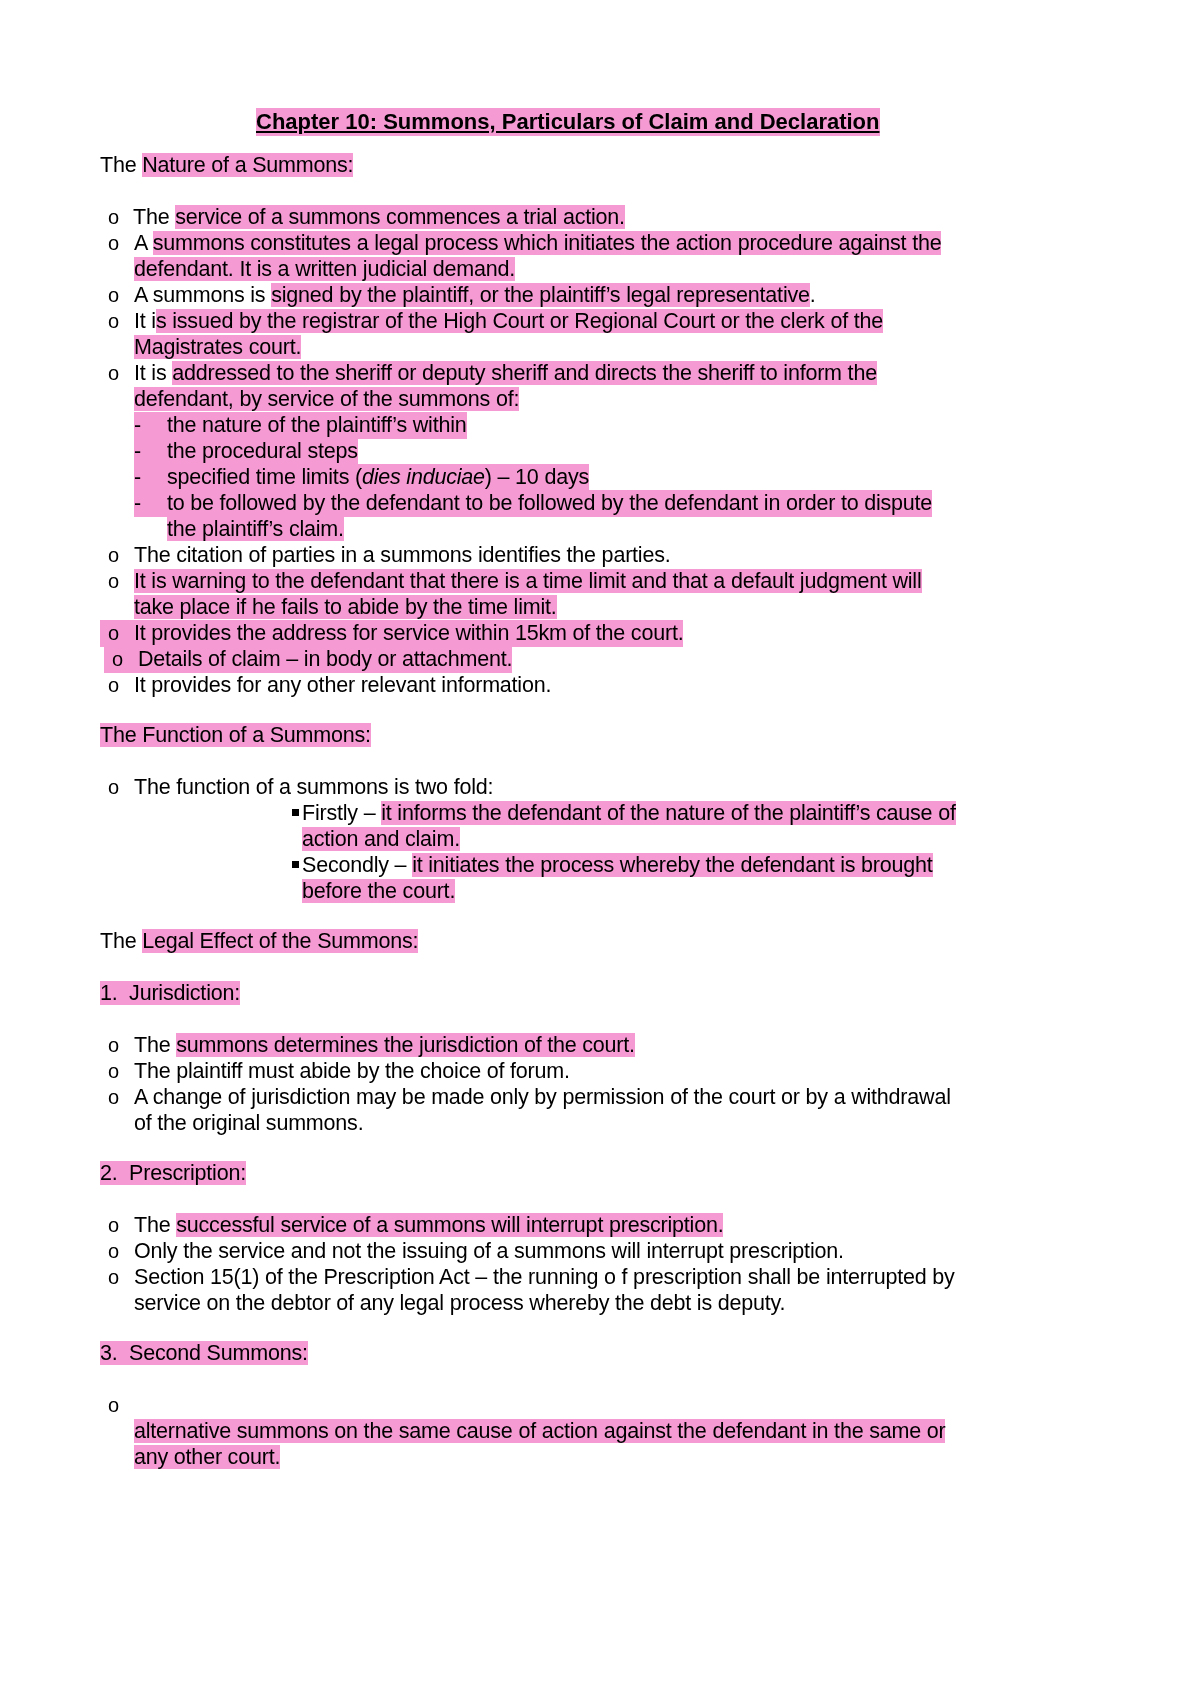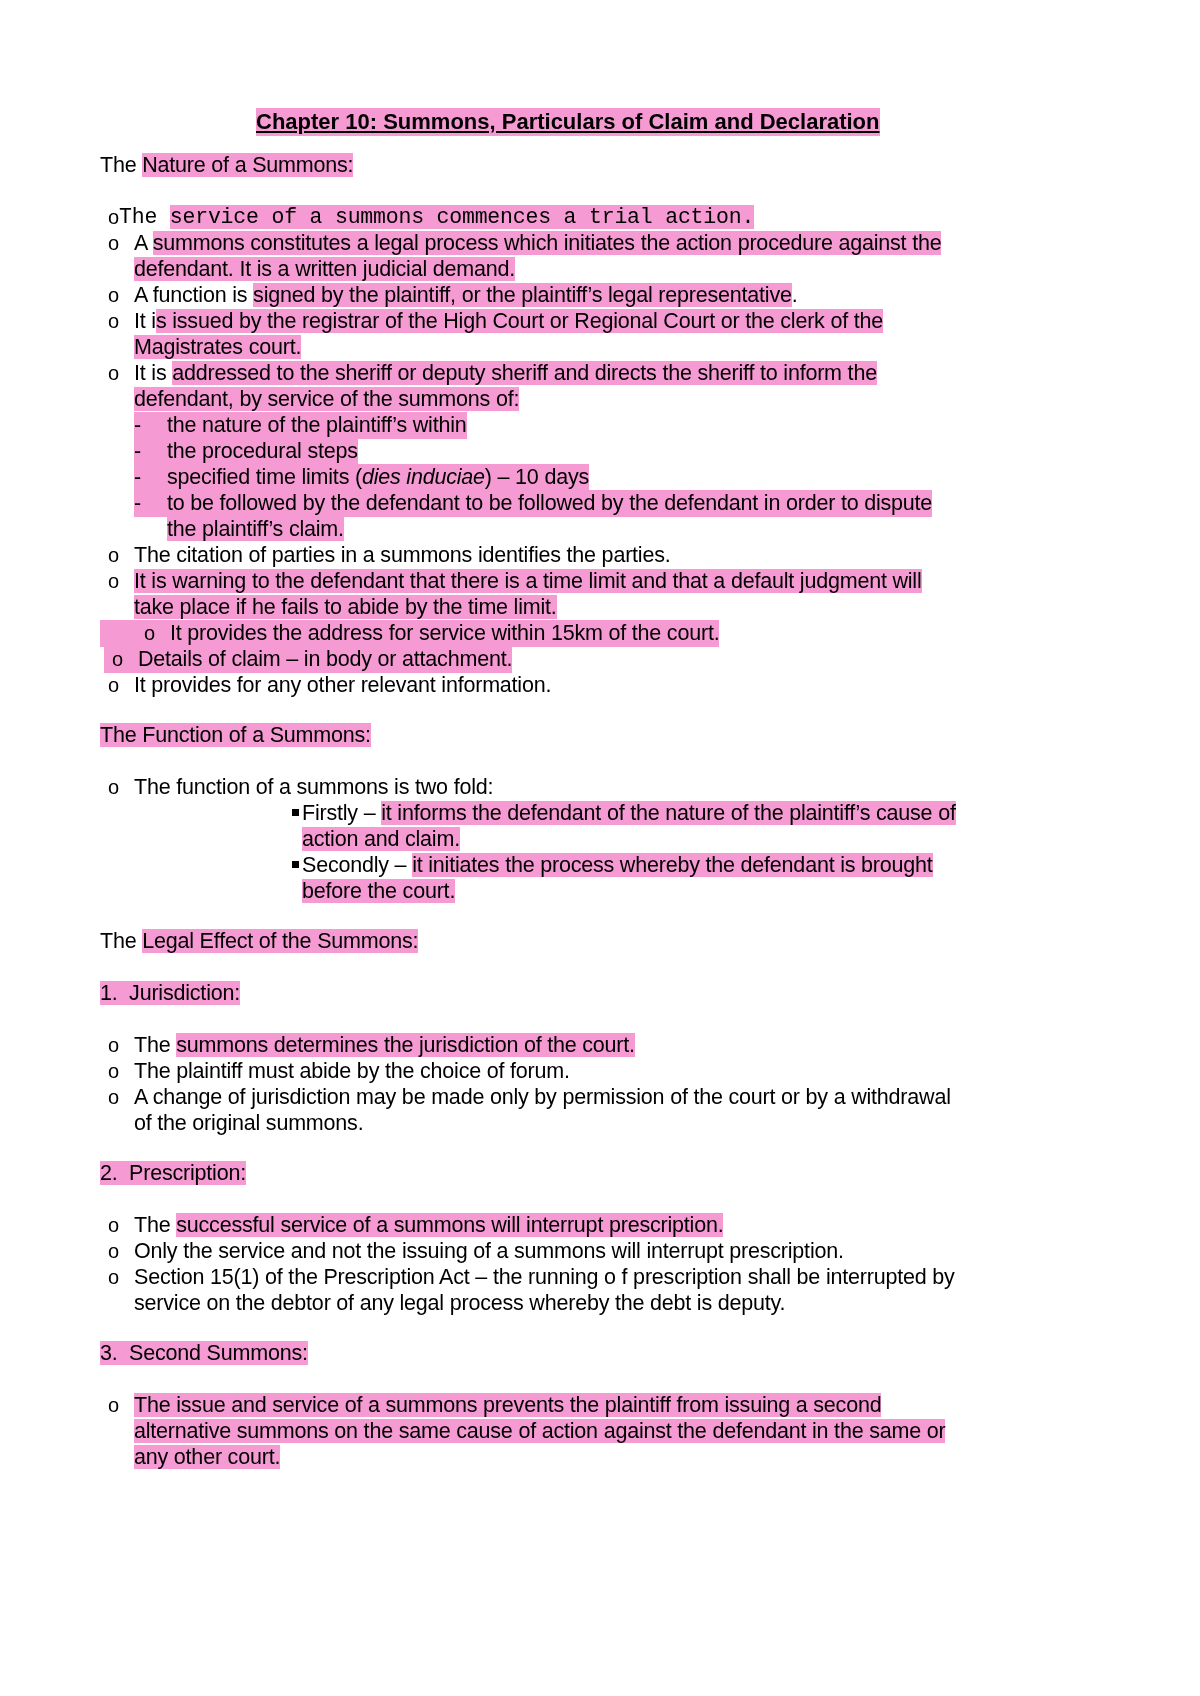--- a/index.html
+++ b/index.html
@@ -16,28 +16,28 @@
 </head>
 <body>
 
 <div class="page">
 
   <div class="title hl">Chapter 10: Summons, Particulars of Claim and Declaration</div>
 
   <div class="line" style="top:152px;left:100px;"><span>The </span><span class="hl">Nature of a Summons:</span></div>
 
   <div class="bullet" style="top:204px;">o</div>
-  <div class="line" style="top:204px;left:119px;font-family:Liberation Mono, monospace;"><span>The </span><span class="hl">service of a summons commences a trial action.</span></div>
+  <div class="line" style="top:204px;left:133px;"><span>The </span><span class="hl">service of a summons commences a trial action.</span></div>
 
   <div class="bullet" style="top:230px;">o</div>
   <div class="line" style="top:230px;left:134px;"><span>A </span><span class="hl">summons constitutes a legal process which initiates the action procedure against the</span></div>
   <div class="line" style="top:256px;left:134px;"><span class="hl">defendant. It is a written judicial demand.</span></div>
 
   <div class="bullet" style="top:282px;">o</div>
-  <div class="line" style="top:282px;left:134px;"><span>A function is </span><span class="hl">signed by the plaintiff, or the plaintiff’s legal representative</span><span>.</span></div>
+  <div class="line" style="top:282px;left:134px;"><span>A summons is </span><span class="hl">signed by the plaintiff, or the plaintiff’s legal representative</span><span>.</span></div>
 
   <div class="bullet" style="top:308px;">o</div>
   <div class="line" style="top:308px;left:134px;"><span>It i</span><span class="hl">s issued by the registrar of the High Court or Regional Court or the clerk of the</span></div>
   <div class="line" style="top:334px;left:134px;"><span class="hl">Magistrates court. </span></div>
 
   <div class="bullet" style="top:360px;">o</div>
   <div class="line" style="top:360px;left:134px;"><span>It is </span><span class="hl">addressed to the sheriff or deputy sheriff and directs the sheriff to inform the</span></div>
   <div class="line" style="top:386px;left:134px;"><span class="hl">defendant, by service of the summons of:</span></div>
 
   <div class="line hl" style="top:412px;left:134px;"><span style="display:inline-block;width:33px;">-</span><span>the nature of the plaintiff’s within</span></div>
@@ -46,21 +46,21 @@
   <div class="line hl" style="top:490px;left:134px;"><span style="display:inline-block;width:33px;">-</span><span>to be followed by the defendant to be followed by the defendant in order to dispute</span></div>
   <div class="line" style="top:516px;left:167px;"><span class="hl">the plaintiff’s claim. </span></div>
 
   <div class="bullet" style="top:542px;">o</div>
   <div class="line" style="top:542px;left:134px;"><span>The citation of parties in a summons identifies the parties.</span></div>
 
   <div class="bullet" style="top:568px;">o</div>
   <div class="line" style="top:568px;left:134px;"><span class="hl">It is warning to the defendant that there is a time limit and that a default judgment will</span></div>
   <div class="line" style="top:594px;left:134px;"><span class="hl">take place if he fails to abide by the time limit.</span></div>
 
-  <div class="line hl" style="top:620px;left:100px;padding-left:36px;"><span style="display:inline-block;width:34px;padding-left:8px;box-sizing:border-box;font-size:20px;">o</span><span>It provides the address for service within 15km of the court.</span></div>
+  <div class="line hl" style="top:620px;left:100px;"><span style="display:inline-block;width:34px;padding-left:8px;box-sizing:border-box;font-size:20px;">o</span><span>It provides the address for service within 15km of the court.</span></div>
 
   <div class="line hl" style="top:646px;left:104px;"><span style="display:inline-block;width:34px;padding-left:8px;box-sizing:border-box;font-size:20px;">o</span><span>Details of claim – in body or attachment.</span></div>
 
   <div class="bullet" style="top:672px;">o</div>
   <div class="line" style="top:672px;left:134px;"><span>It provides for any other relevant information.</span></div>
 
   <div class="line" style="top:722px;left:100px;"><span class="hl">The Function of a Summons:</span></div>
 
   <div class="bullet" style="top:774px;">o</div>
   <div class="line" style="top:774px;left:134px;"><span>The function of a summons is two fold:</span></div>
@@ -95,17 +95,16 @@
   <div class="bullet" style="top:1238px;">o</div>
   <div class="line" style="top:1238px;left:134px;"><span>Only the service and not the issuing of a summons will interrupt prescription.</span></div>
 
   <div class="bullet" style="top:1264px;">o</div>
   <div class="line" style="top:1264px;left:134px;"><span>Section 15(1) of the Prescription Act – the running o f prescription shall be interrupted by</span></div>
   <div class="line" style="top:1290px;left:134px;"><span>service on the debtor of any legal process whereby the debt is deputy.</span></div>
 
   <div class="line" style="top:1340px;left:100px;"><span class="hl" style="white-space:pre;">3.  Second Summons:</span></div>
 
   <div class="bullet" style="top:1392px;">o</div>
-  <div class="line" style="top:1392px;left:134px;"><span class="hl">The issue and service of a summons prevents the plaintiff from issuing a second</span></div>
   <div class="line" style="top:1418px;left:134px;"><span class="hl">alternative summons on the same cause of action against the defendant in the same or</span></div>
   <div class="line" style="top:1444px;left:134px;"><span class="hl">any other court.</span></div>
 
 </div>
 
 </body></html>

